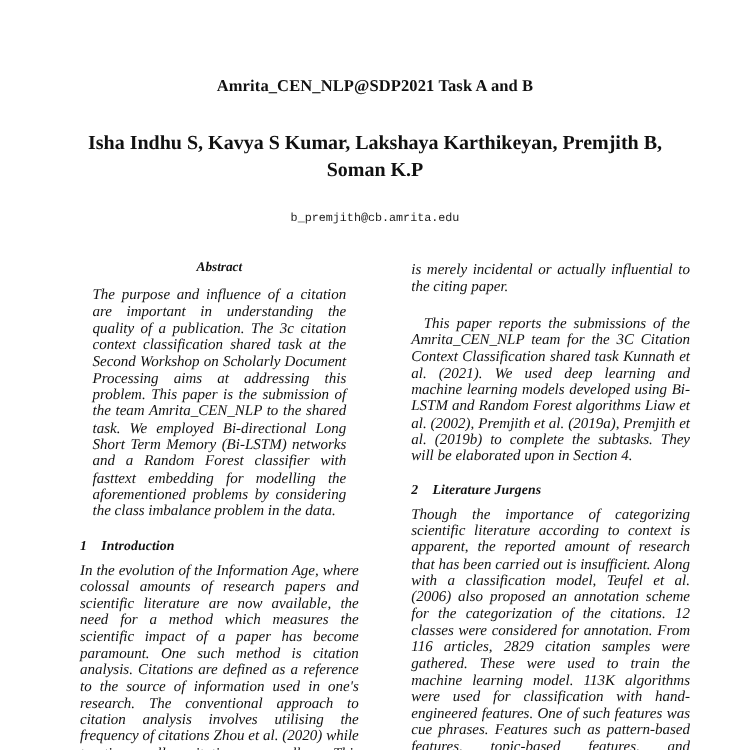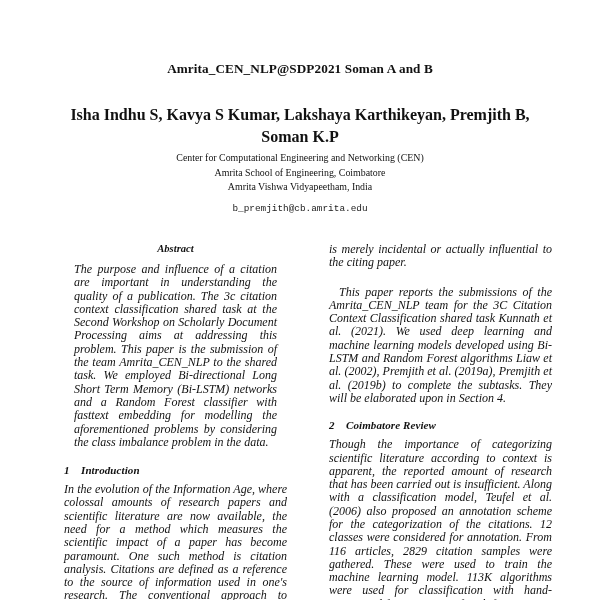--- a/index.html
+++ b/index.html
@@ -47,21 +47,21 @@
     margin-top: 4px;
   }
   .affil {
     font-size: 9.9px;
     line-height: 14.2px;
   }
   .email {
     font-family: "Liberation Mono", "DejaVu Sans Mono", monospace;
     font-size: 9.4px;
     line-height: 16px;
-    margin-top: 7px;
+    margin-top: 20px;
     color: #1a1a1a;
   }
 
   
   .columns {
     display: flex;
     margin-top: 26px;
     gap: 42px;
     font-style: italic;
   }
@@ -109,29 +109,24 @@
     letter-spacing: 0.1px;
   }
   .section-head.tight-top { margin-top: 14px; }
 </style>
 </head>
 <body>
 
 <div class="page">
 
   <div class="title-block">
-    <h1 class="paper-title">Amrita_CEN_NLP@SDP2021 Soman A and B</h1>
+    <h1 class="paper-title">Amrita_CEN_NLP@SDP2021 Task A and B</h1>
 
     <div class="authors">Isha Indhu S, Kavya S Kumar, Lakshaya Karthikeyan, Premjith B, Soman K.P</div>
 
-    <div class="affiliation-lines">
-      <div class="affil">Center for Computational Engineering and Networking (CEN)</div>
-      <div class="affil">Amrita School of Engineering, Coimbatore</div>
-      <div class="affil">Amrita Vishwa Vidyapeetham, India</div>
-    </div>
 
     <div class="email">b_premjith@cb.amrita.edu</div>
   </div>
 
   <div class="columns">
 
     <div class="col">
       <div class="abstract-body">
         <div class="abstract-head">Abstract</div>
         <p class="para">The purpose and influence of a citation are important in understanding the quality of a publication. The 3c citation context classification shared task at the Second Workshop on Scholarly Document Processing aims at addressing this problem. This paper is the submission of the team Amrita_CEN_NLP to the shared task. We employed Bi-directional Long Short Term Memory (Bi-LSTM) networks and a Random Forest classifier with fasttext embedding for modelling the aforementioned problems by considering the class imbalance problem in the data.</p>
@@ -144,20 +139,20 @@
 
       <p class="para">In the evolution of the Information Age, where colossal amounts of research papers and scientific literature are now available, the need for a method which measures the scientific impact of a paper has become paramount. One such method is citation analysis. Citations are defined as a reference to the source of information used in one's research. The conventional approach to citation analysis involves utilising the frequency of citations Zhou et al. (2020) while treating all citations equally. This methodology provides a vague or even inaccurate overview of scientific development.</p>
     </div>
 
     <div class="col">
       <p class="para">is merely incidental or actually influential to the citing paper.</p>
       <p class="para indent">This paper reports the submissions of the Amrita_CEN_NLP team for the 3C Citation Context Classification shared task Kunnath et al. (2021). We used deep learning and machine learning models developed using Bi-LSTM and Random Forest algorithms Liaw et al. (2002), Premjith et al. (2019a), Premjith et al. (2019b) to complete the subtasks. They will be elaborated upon in Section 4.</p>
 
       <div class="section-head tight-top">
         <span class="num">2</span>
-        <span class="label">Coimbatore Review</span>
+        <span class="label">Literature Jurgens</span>
       </div>
 
       <p class="para">Though the importance of categorizing scientific literature according to context is apparent, the reported amount of research that has been carried out is insufficient. Along with a classification model, Teufel et al. (2006) also proposed an annotation scheme for the categorization of the citations. 12 classes were considered for annotation. From 116 articles, 2829 citation samples were gathered. These were used to train the machine learning model. 113K algorithms were used for classification with hand-engineered features. One of such features was cue phrases. Features such as pattern-based features, topic-based features, and prototypical argument features were used by D. Jurgens Jurgens et al. (2018) to separate the documents into its 6 corresponding classes. The RandomForest</p>
     </div>
 
   </div>
 </div>
 
 </body></html>

